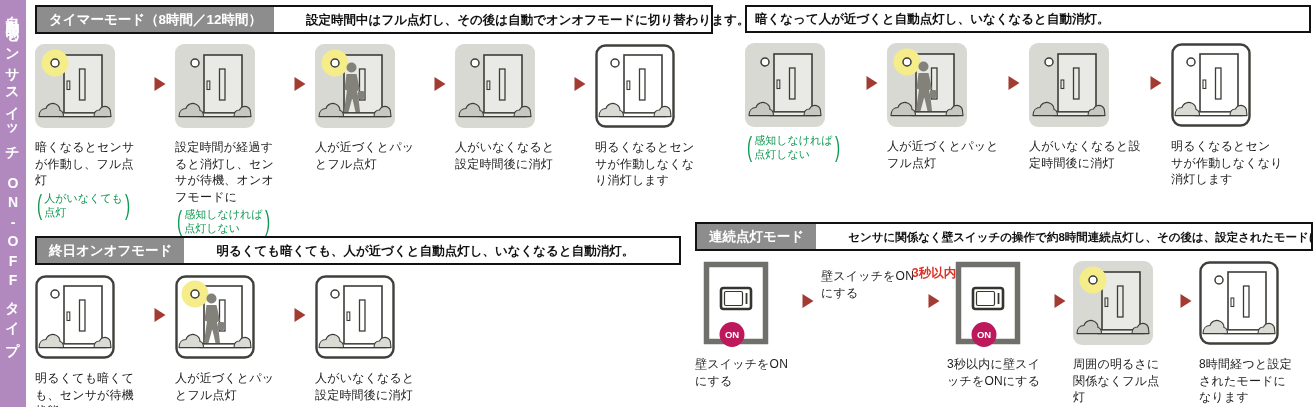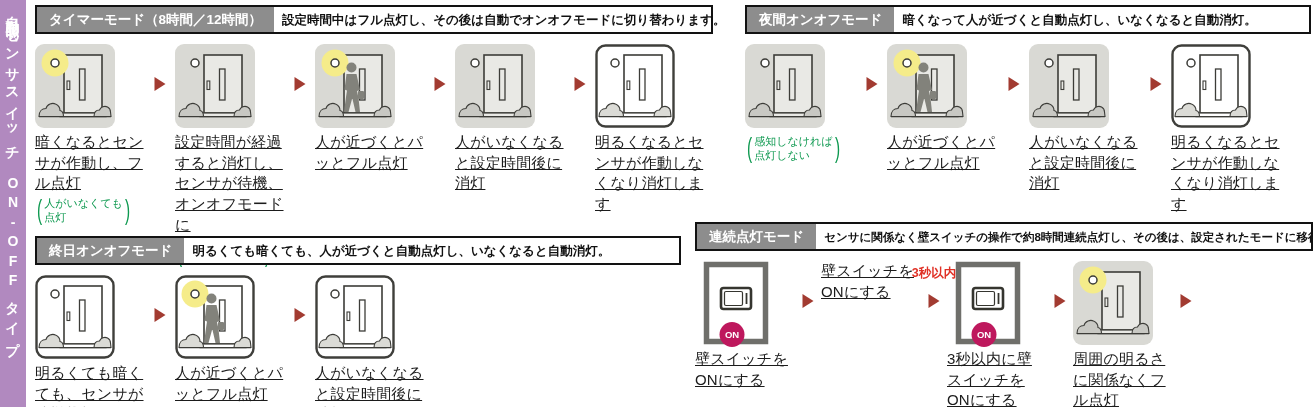--- a/index.html
+++ b/index.html
@@ -18,21 +18,21 @@
   }
 
   
   .mode { position:absolute; }
   .mode-timer      { left:35px;  top:5px;   width:678px; }
   .mode-night      { left:745px; top:5px;   width:566px; }
   .mode-allday     { left:35px;  top:236px; width:646px; }
   .mode-continuous { left:695px; top:222px; width:618px; }
 
   .mode-header {
-    display:flex; align-items:stretch; border:2px solid #121212; background:#fff;
+    display:flex; align-items:stretch; border:2px solid #121212; background:#fff;gap:24px;
   }
   .mode-title {
     background:#8d8d8d; color:#fff; font-weight:bold; font-size:13.5px;
     padding:4px 12px 3px; white-space:nowrap; display:flex; align-items:center;
   }
   .mode-desc {
     color:#111; font-weight:bold; font-size:12.5px; padding:4px 8px 3px;
     white-space:nowrap; display:flex; align-items:center;
   }
   .mode-continuous .mode-desc { font-size:11.5px; }
@@ -61,23 +61,22 @@
   .badge {
     position:absolute; left:50%; bottom:-2px; transform:translateX(-50%);
     width:25px; height:25px; border-radius:50%;
     color:#fff; font-weight:bold; font-size:9.5px;
     display:flex; align-items:center; justify-content:center;
   }
   .badge-on  { background:#be185d; }
   .badge-off { background:#82827d; }
 
   .caption {
-    font-size:15px; line-height:1.38; color:#1c1c1c;
+    margin-top:7px; font-size:12px; line-height:1.38; color:#1c1c1c;
     letter-spacing:0.2px;
-    text-decoration:underline;
   }
   .mode-continuous .caption { max-width:94px; }
   .note {
     display:flex; align-items:center; margin-top:2px; color:#0e9950;
   }
   .note .paren { font-size:28px; font-weight:200; line-height:1; transform:scaleX(0.55); }
   .note-text { font-size:11px; line-height:1.3; white-space:pre-line; }
 </style>
 </head>
 <body>
@@ -217,21 +216,20 @@
           </svg>
         </div>
         <div class="caption">明るくなるとセンサが作動しなくなり消灯します</div>
       </div>
 
     </div>
   </section>
 
   <section class="mode mode-night">
     <div class="mode-header">
-      <span class="mode-title">夜間オンオフモード</span>
       <span class="mode-desc">暗くなって人が近づくと自動点灯し、いなくなると自動消灯。</span>
     </div>
     <div class="steps">
 
       <div class="step">
         <div class="tilewrap">
           <svg class="tile" viewBox="0 0 80 84">
             <rect width="80" height="84" rx="9" fill="#d9d9d4"></rect>
             <use href="#g-door" fill="#e9e9e5"></use>
             <use href="#g-ground" fill="#c8c8c3"></use>
@@ -410,17 +408,28 @@
               <use href="#g-lamp"></use>
           </svg>
         </div>
         <div class="caption">周囲の明るさに関係なくフル点灯</div>
       </div>
 
       <div class="arrow-cell">
           <span class="tri"></span>
         </div>
 
+      <div class="step">
+        <div class="tilewrap">
+          <svg class="tile" viewBox="0 0 80 84">
+            <rect x="1.5" y="1.5" width="77" height="81" rx="9" fill="#fff" stroke="#3f3f3b" stroke-width="2.4"></rect>
+            <use href="#g-door" fill="#fff"></use>
+            <use href="#g-ground" fill="#dbdbd6"></use>
+            <use href="#g-lamp"></use>
+          </svg>
+        </div>
+        <div class="caption">8時間経つと設定されたモードになります</div>
+      </div>
 
     </div>
   </section>
 
 </div>
 
 </body></html>

